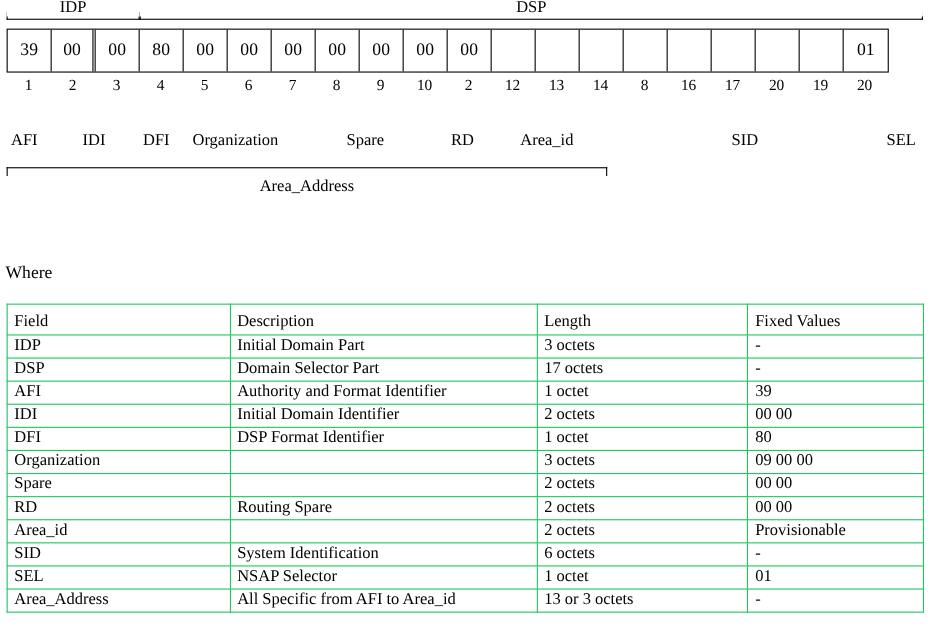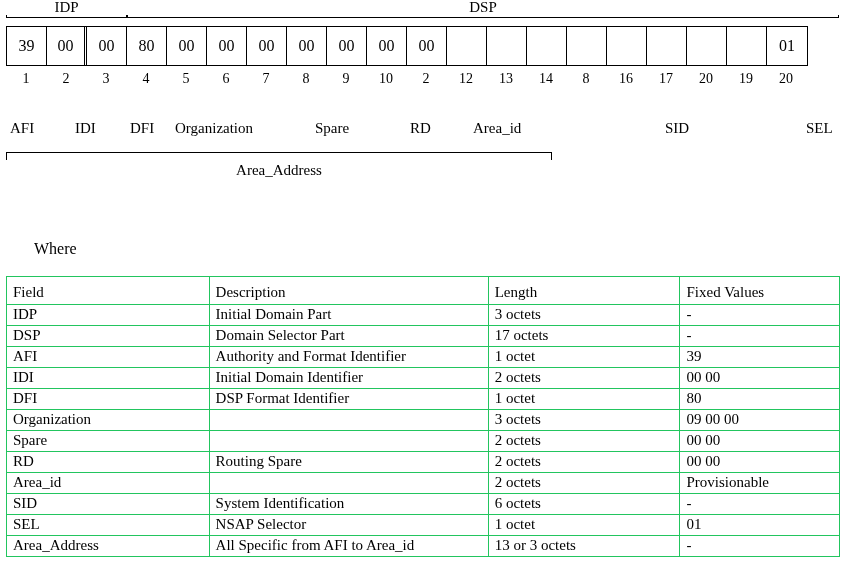--- a/index.html
+++ b/index.html
@@ -148,21 +148,21 @@
     top: 10px;
     left: 0;
     right: 0;
     text-align: center;
     font-size: 15px;
   }
 
   
   #where {
     position: absolute;
-    left: 34px;
+    left: 5px;
     top: 240px;
     font-size: 16px;
   }
 
   
   #legend-table {
     position: absolute;
     left: 6px;
     top: 276px;
     width: 834px;

